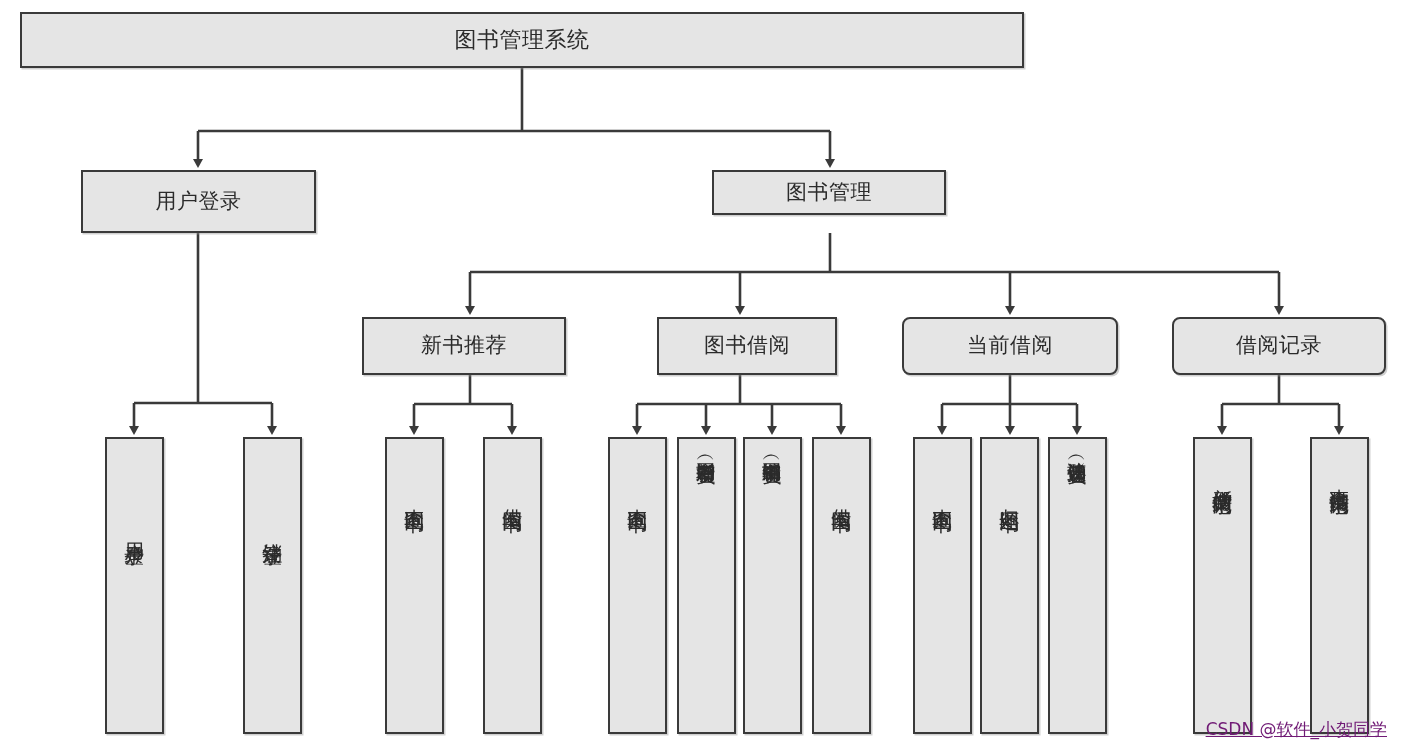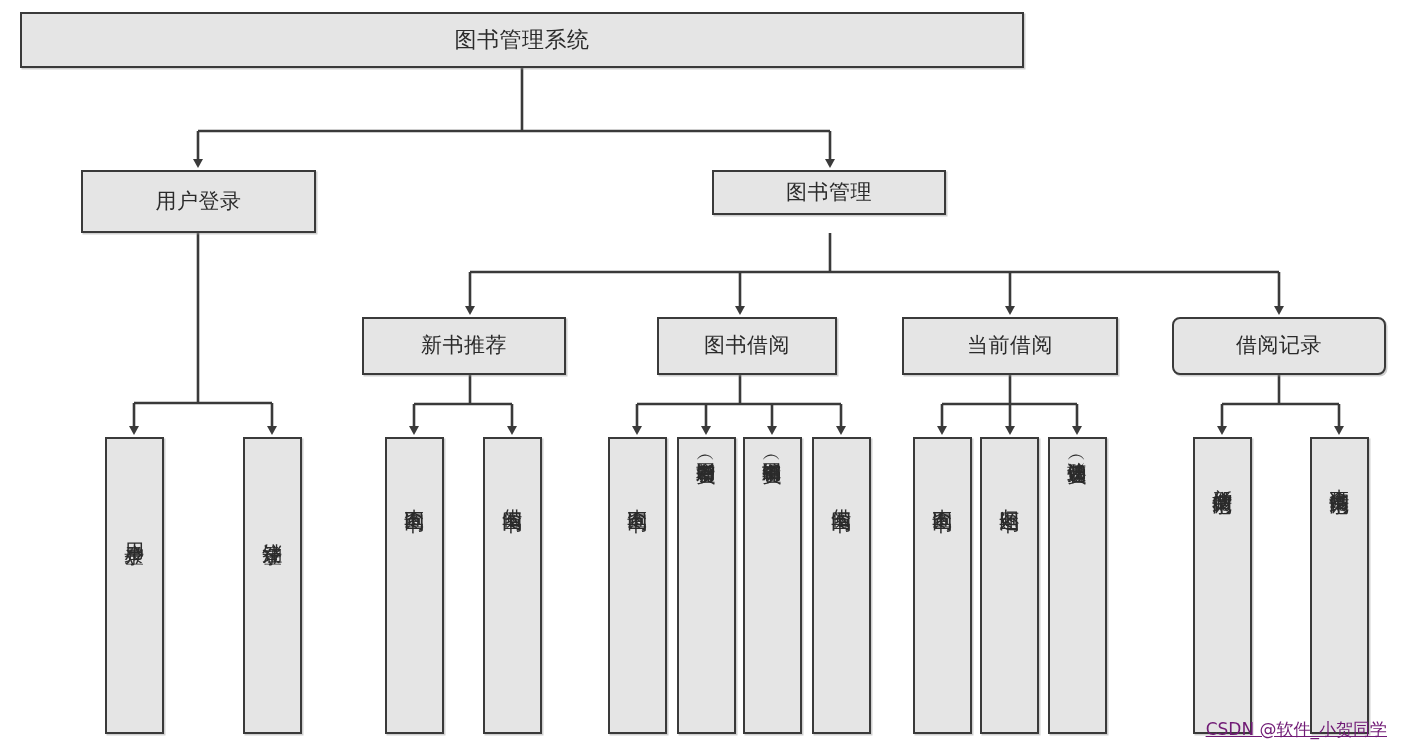--- a/index.html
+++ b/index.html
@@ -152,21 +152,21 @@
   <div class="node horiz" style="left:712px; top:170px; width:234px; height:45px;">
     <span class="node-label">图书管理</span>
   </div>
 
   <div class="node horiz" style="left:362px; top:317px; width:204px; height:58px;">
     <span class="node-label">新书推荐</span>
   </div>
   <div class="node horiz" style="left:632px; top:317px; width:180px; height:58px;margin-left:25px;">
     <span class="node-label">图书借阅</span>
   </div>
-  <div class="node horiz" style="left:902px; top:317px; width:216px; height:58px;">
+  <div class="node horiz" style="left:902px; top:317px; width:216px; height:58px;border-radius:8px;">
     <span class="node-label">当前借阅</span>
   </div>
   <div class="node horiz" style="left:1172px; top:317px; width:214px; height:58px;border-radius:8px;">
     <span class="node-label">借阅记录</span>
   </div>
 
   <div class="node vert low" style="left:105px; top:437px; width:59px; height:297px;">
     <span class="node-label">用户登录</span>
   </div>
   <div class="node vert low" style="left:243px; top:437px; width:59px; height:297px;">

